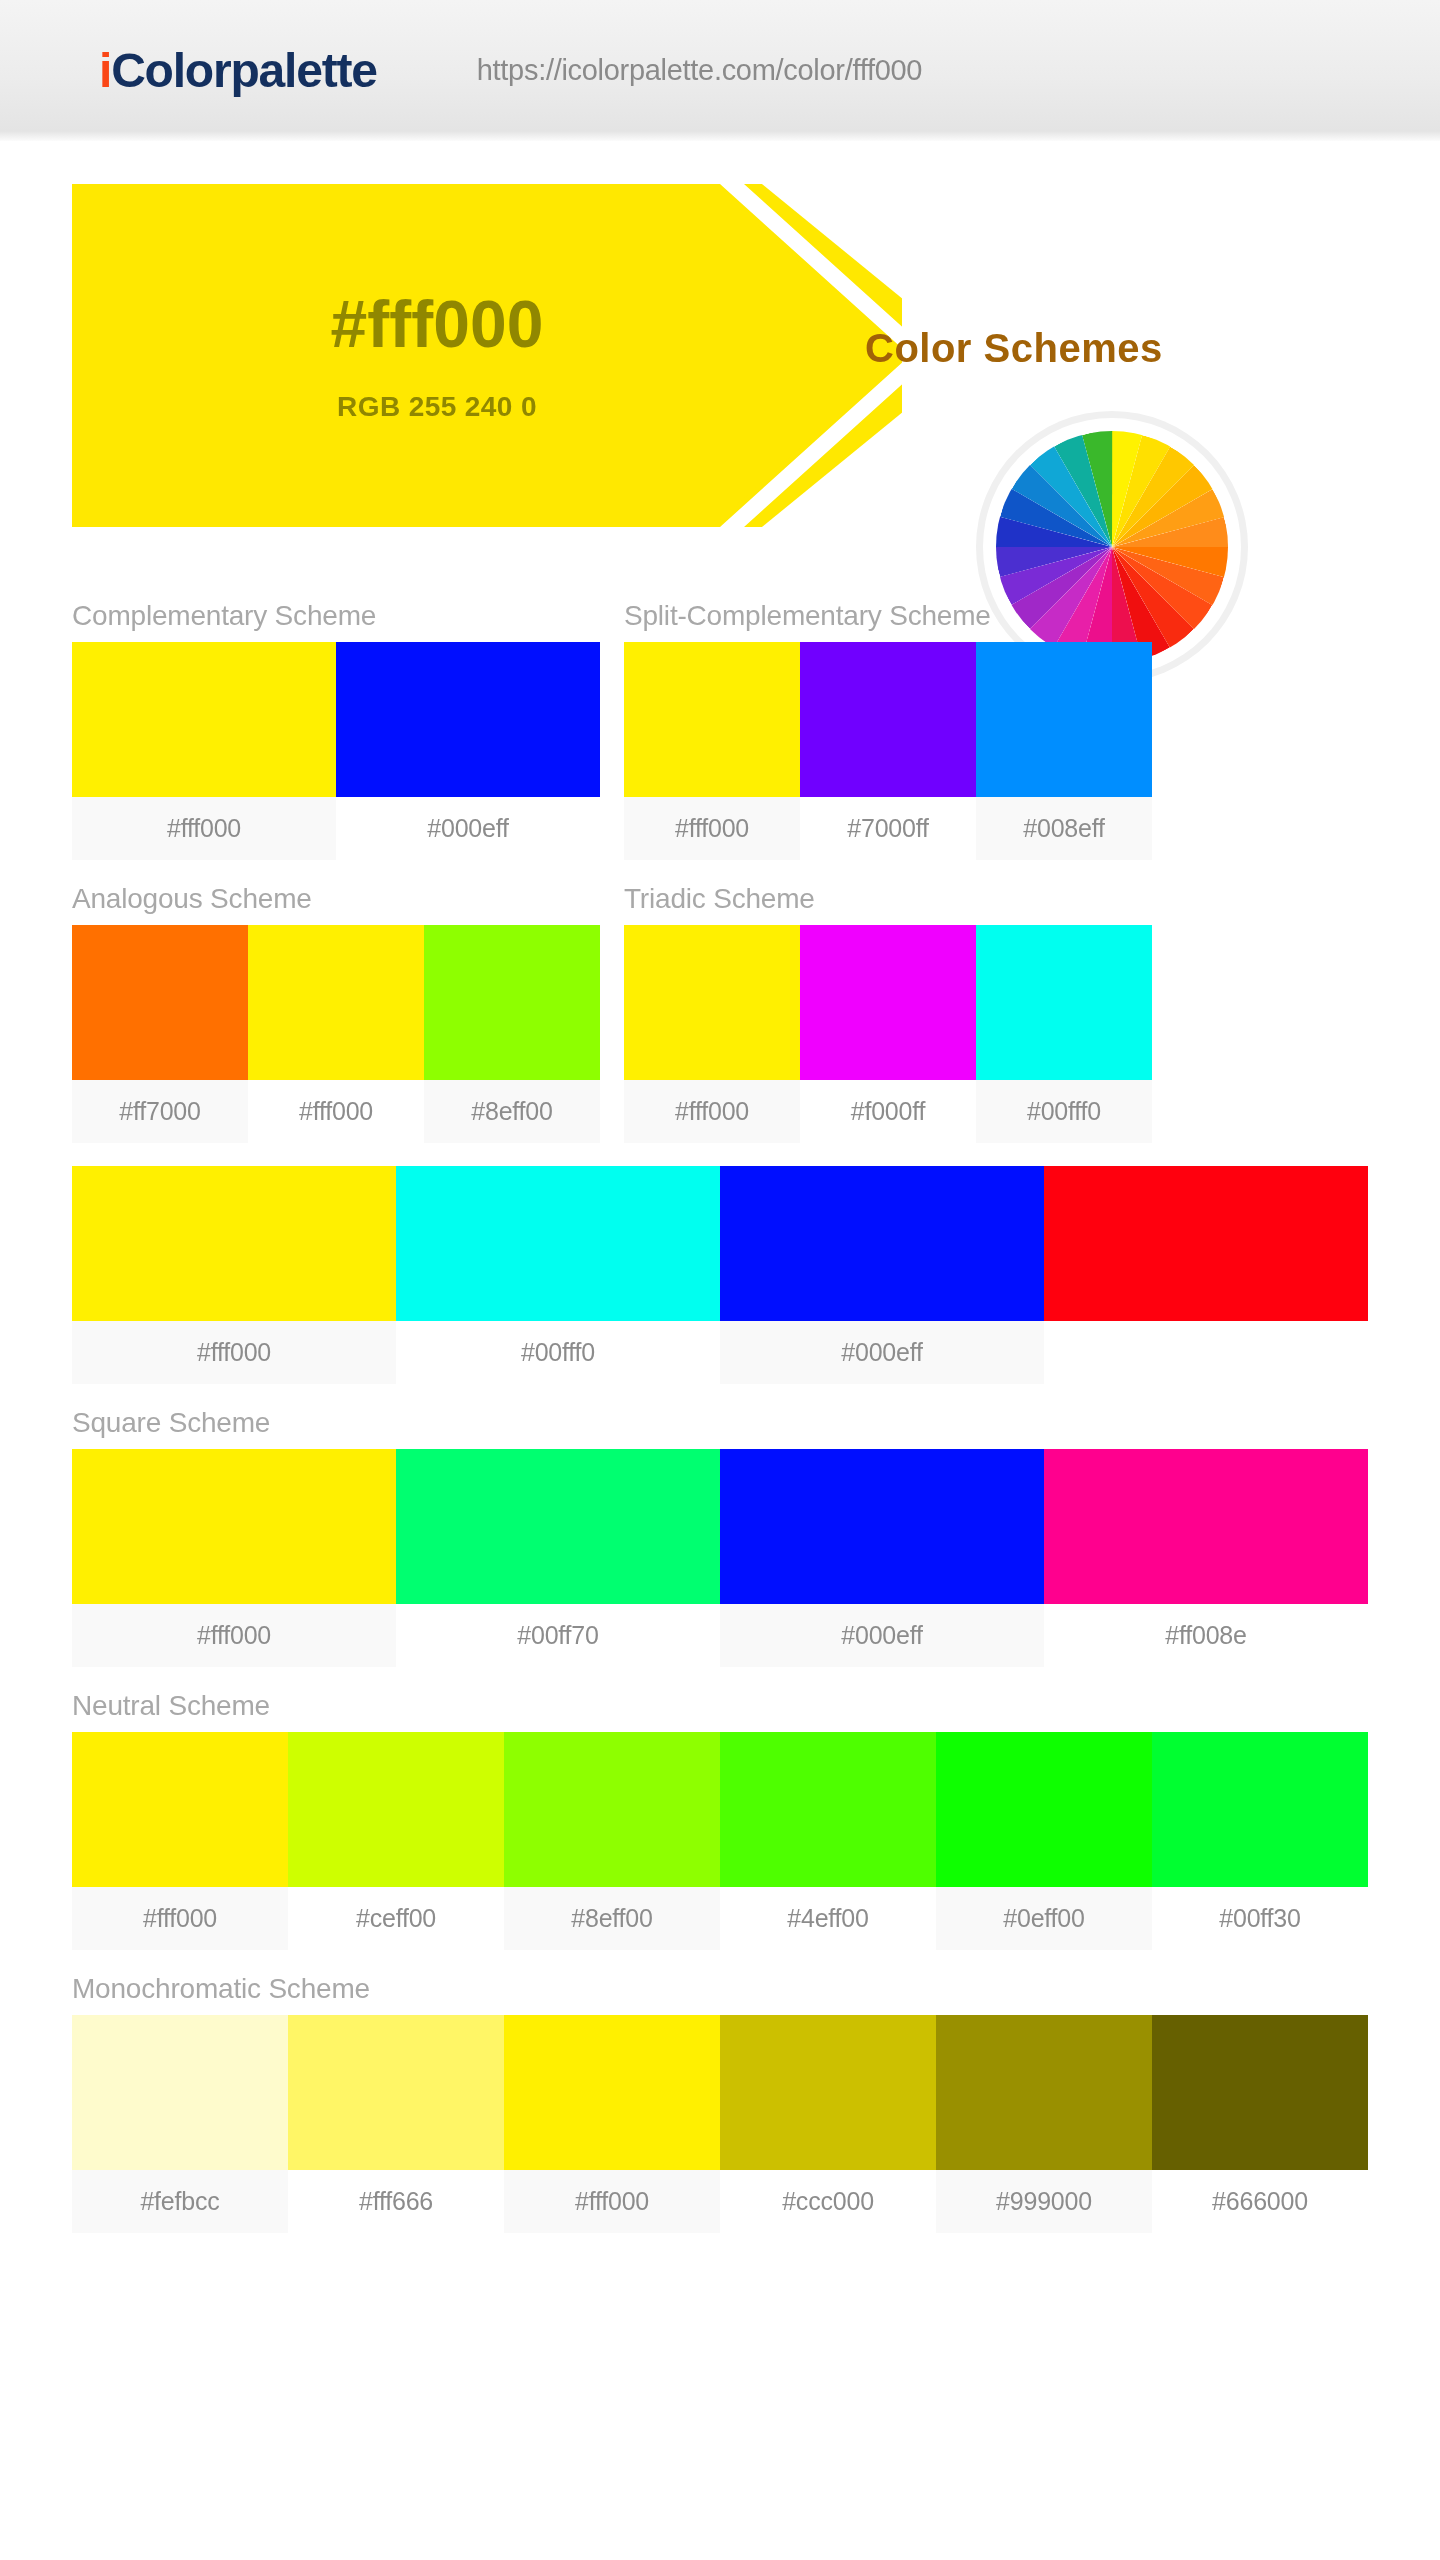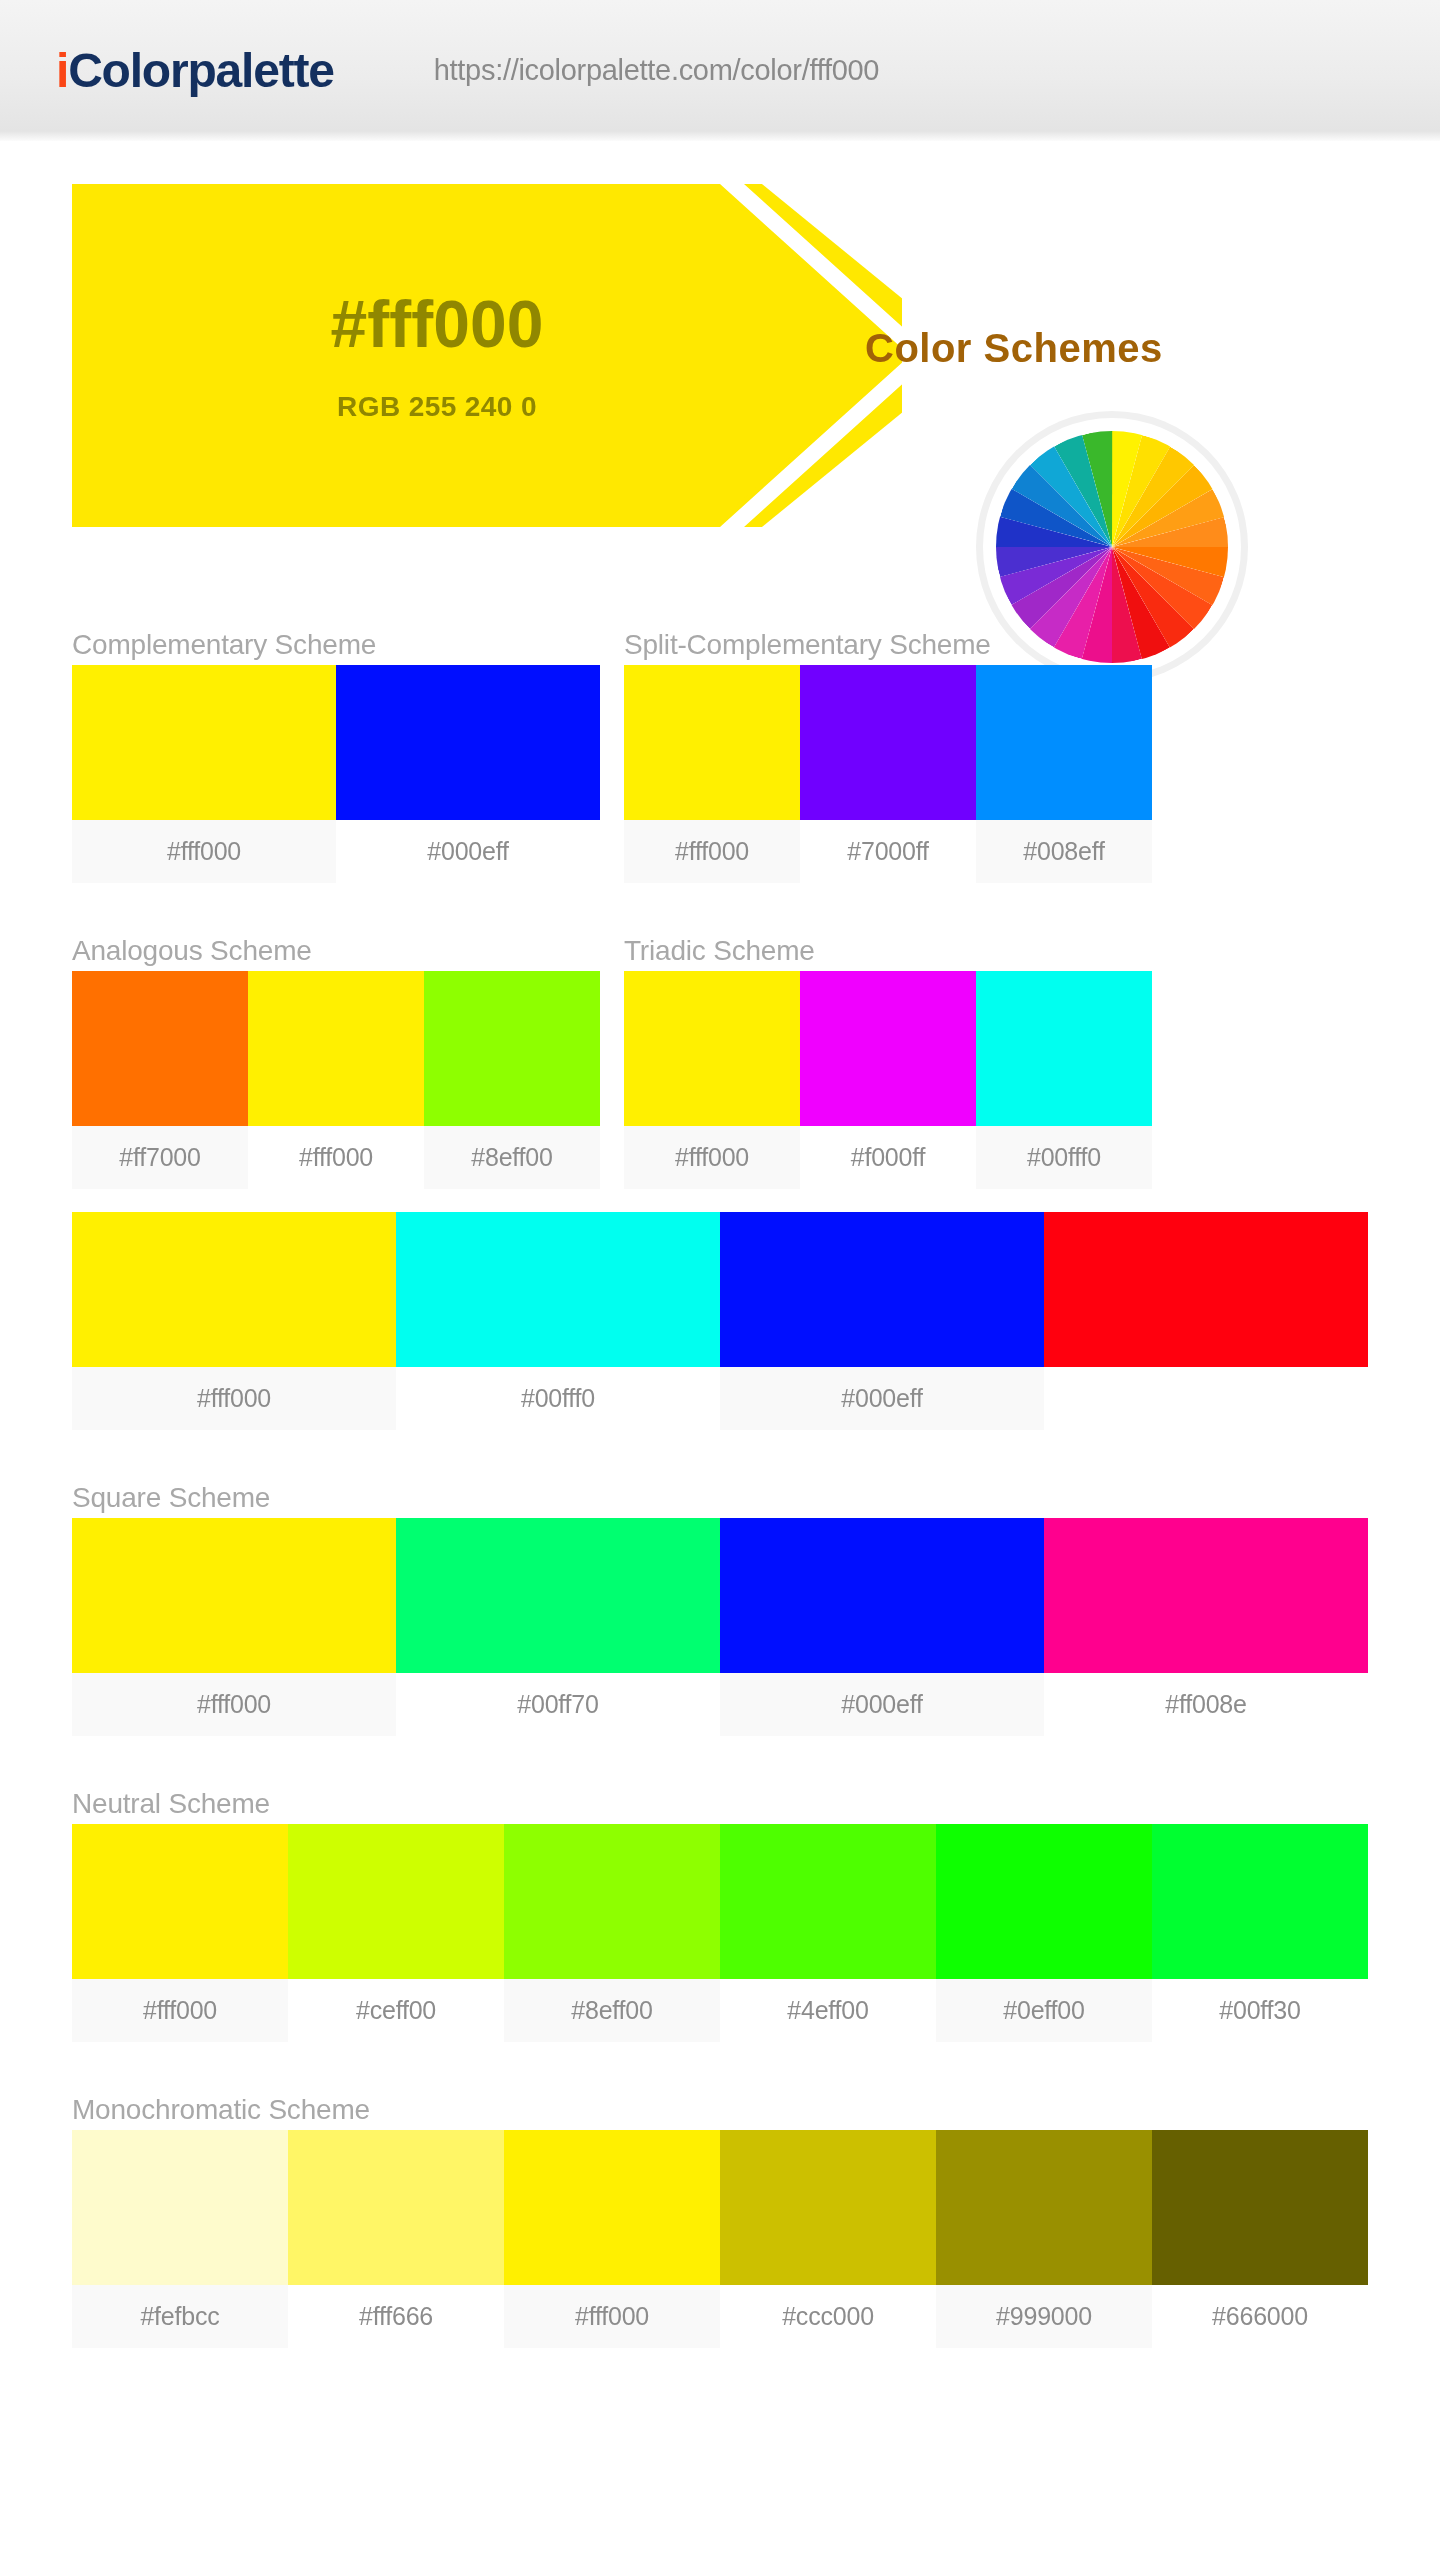--- a/index.html
+++ b/index.html
@@ -23,21 +23,21 @@
   
   .header {
     position: absolute;
     left: 0; top: 0;
     width: 1440px; height: 141px;
     background: linear-gradient(to bottom, #f4f4f4 0%, #ececec 55%, #e4e4e4 93%, #fcfcfc 100%);
     display: flex;
     align-items: center;
   }
   .logo {
-    margin-left: 56px;
+    margin-left: 99px;
     font-size: 48px;
     font-weight: bold;
     letter-spacing: -1.2px;
     white-space: nowrap;
     line-height: 1;
   }
   .logo .logo-i { color: #fa4616; }
   .logo .logo-rest { color: #14305f; }
 
   .header-url {
@@ -154,23 +154,22 @@
 
   .scheme { display: flex; flex-direction: column; }
   .scheme.half { width: 528px; }
   .scheme.full { width: 1296px; }
 
   .scheme-title {
     font-size: 28px;
     color: #a8a8a8;
     font-weight: 400;
     letter-spacing: -0.2px;
-    padding-bottom: 4px;
+    padding-bottom: 10px;
     white-space: nowrap;
-    margin-top: 29px;
   }
 
   .swatches { display: flex; width: 100%; }
   .swatch { flex: 1 1 0; display: flex; flex-direction: column; }
   .swatch-color { height: 155px; width: 100%; }
   .swatch-label {
     height: 63px;
     display: flex;
     align-items: center;
     justify-content: center;

